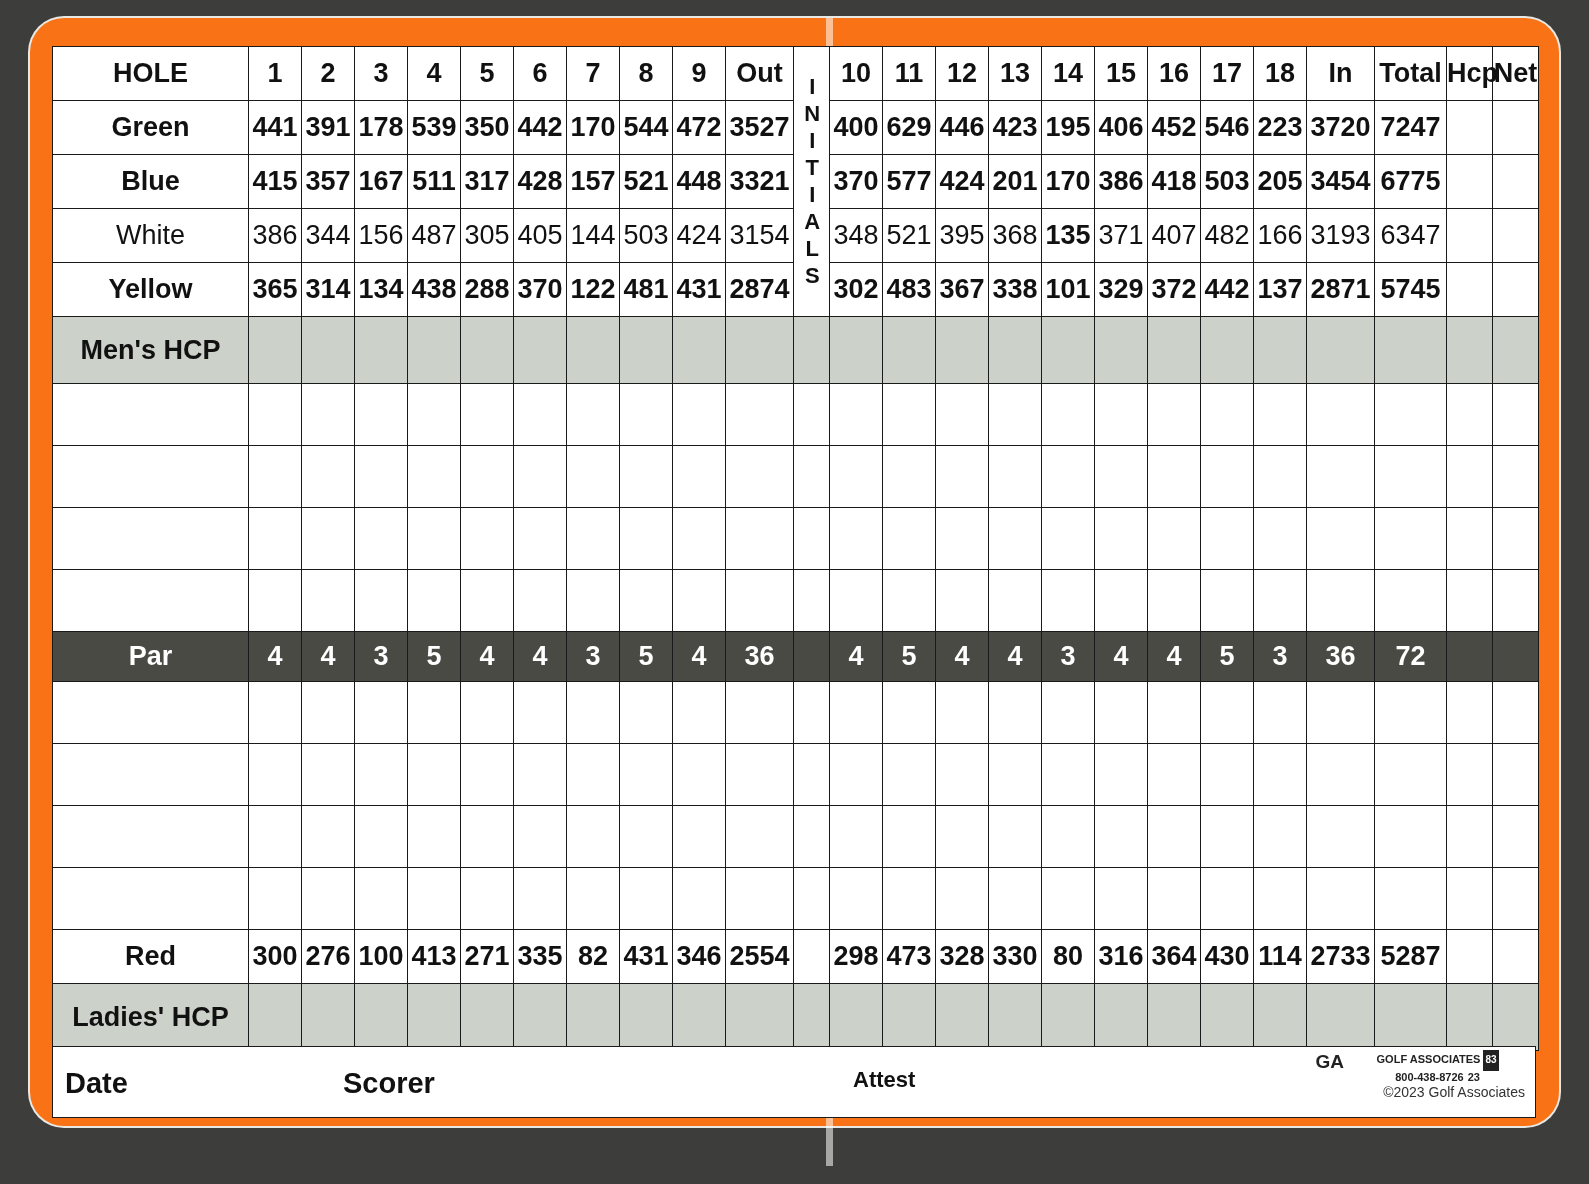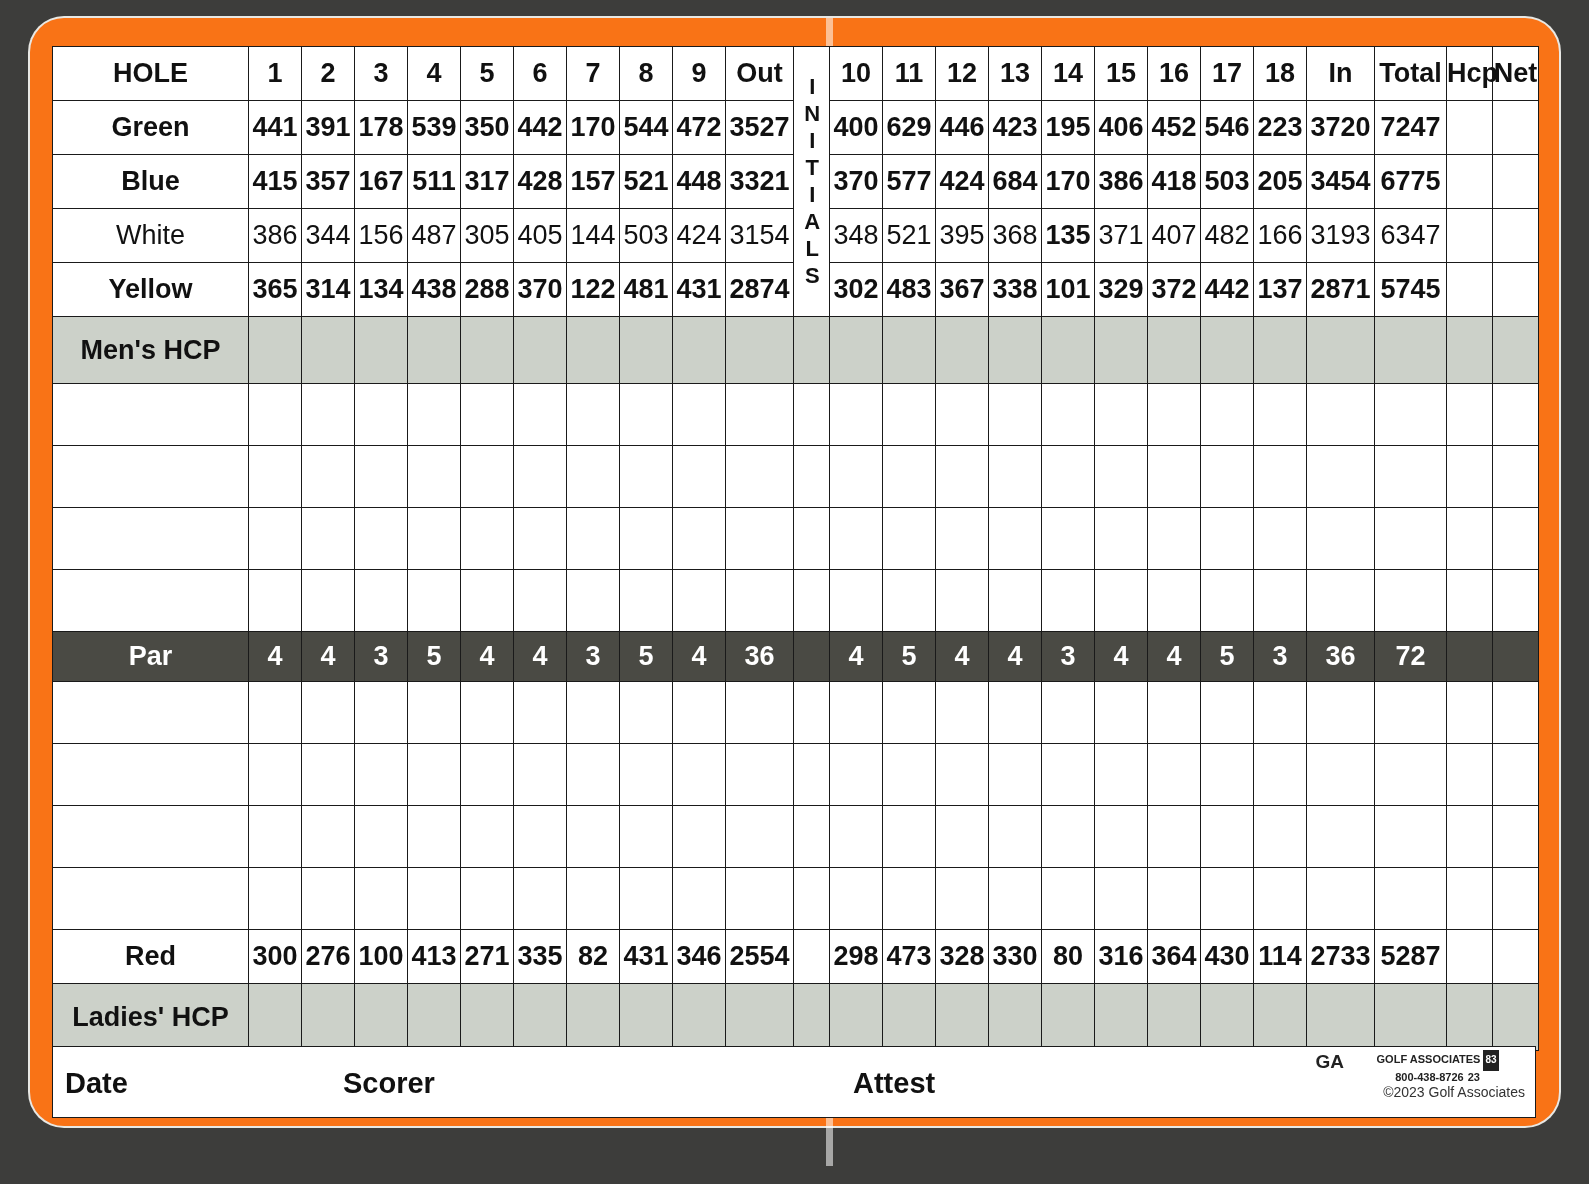--- a/index.html
+++ b/index.html
@@ -126,21 +126,21 @@
   .footer .f-date {
     position: absolute; left: 12px; top: 20px;
     font-size: 29px; font-weight: bold; color:#111;
   }
   .footer .f-scorer {
     position: absolute; left: 290px; top: 20px;
     font-size: 29px; font-weight: bold; color:#111;
   }
   .footer .f-attest {
     position: absolute; left: 800px; top: 20px;
-    font-size: 29px; font-weight: bold; color:#111;
+    font-size: 22px; font-weight: bold; color:#111;
   }
   .brand {
     position: absolute;
     right: 10px;
     top: 3px;
     text-align: center;
     font-size: 11px;
     line-height: 1.25;
     color: #222;
     font-weight: bold;
@@ -267,21 +267,21 @@
         <td class="blue">511</td>
         <td class="blue">317</td>
         <td class="blue">428</td>
         <td class="blue">157</td>
         <td class="blue">521</td>
         <td class="blue">448</td>
         <td class="blue">3321</td>
         <td class="blue">370</td>
         <td class="blue">577</td>
         <td class="blue">424</td>
-        <td class="blue">684</td>
+        <td class="blue">201</td>
         <td class="blue">170</td>
         <td class="blue">386</td>
         <td class="blue">418</td>
         <td class="blue">503</td>
         <td class="blue">205</td>
         <td class="blue">3454</td>
         <td class="blue">6775</td>
         <td></td>
         <td></td>
       </tr>

